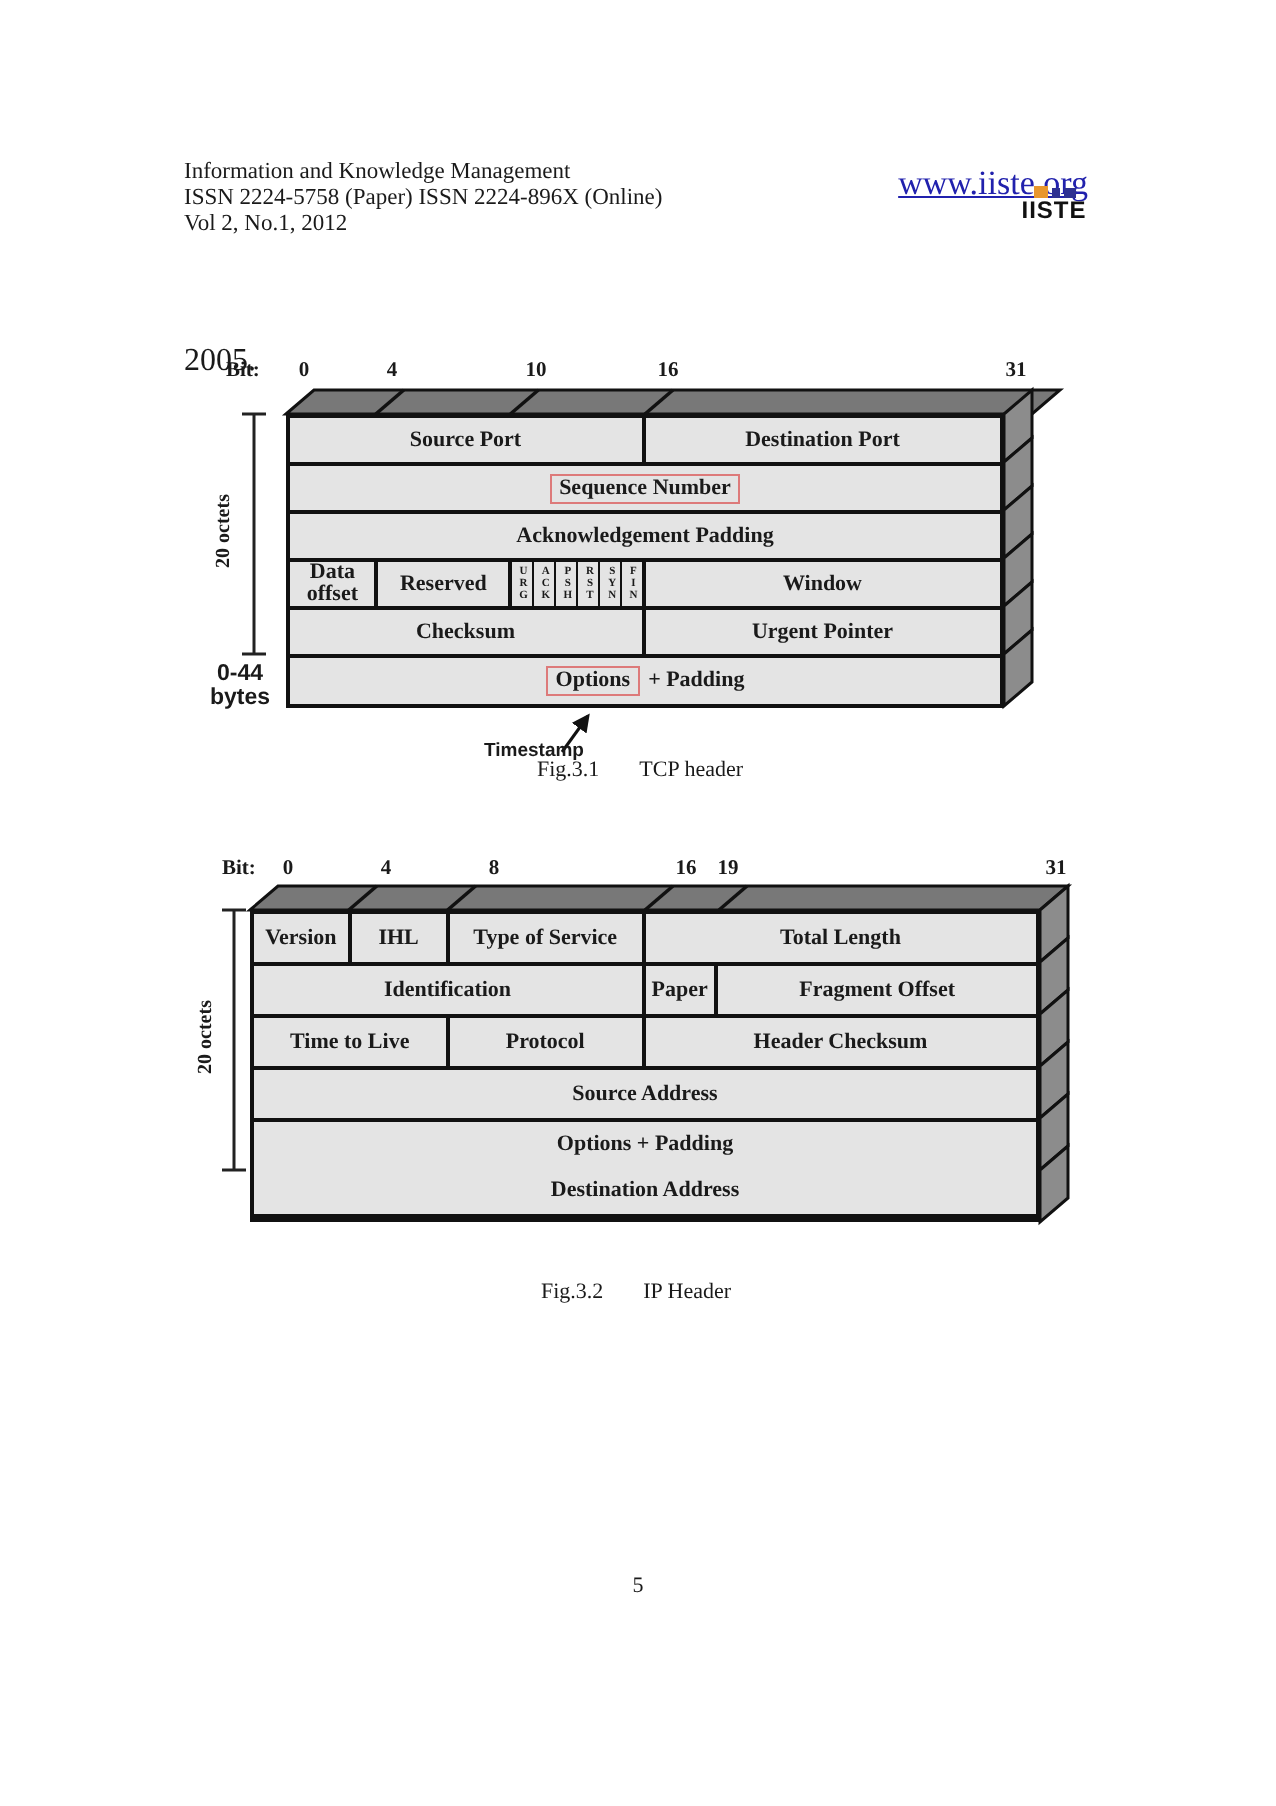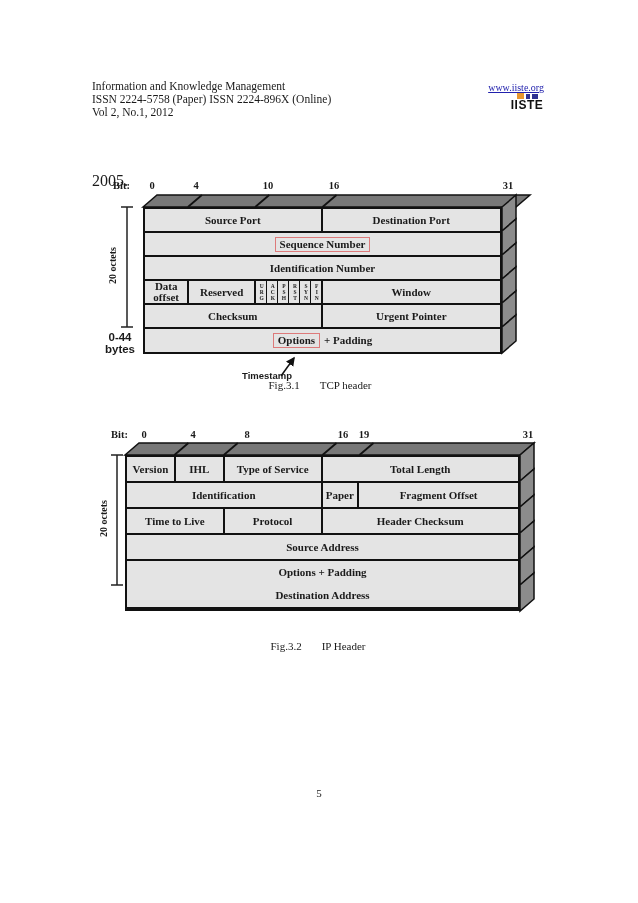--- a/index.html
+++ b/index.html
@@ -1,21 +1,21 @@
 <!DOCTYPE html>
 <html><head>
 <meta charset="utf-8">
 <style>
   html,body{margin:0;padding:0;background:#fff;}
   .page{position:relative;width:638px;height:903px;background:#ffffff;overflow:hidden;
         font-family:"Liberation Serif", serif;color:#1a1a1a;}
 
   
   .hdr-line{position:absolute;left:92px;font-size:11.5px;line-height:13px;white-space:nowrap;}
-  .site-link{position:absolute;right:94px;top:82px;font-size:10px;color:#2121ad;}
+  .site-link{position:absolute;right:94px;top:82px;font-size:17px;color:#2121ad;}
   .logo{position:absolute;left:509px;top:92px;width:36px;text-align:center;}
   .logo-blocks{display:flex;justify-content:center;align-items:flex-end;gap:2px;height:7px;}
   .logo-blocks .b1{width:7px;height:6px;background:#e8972e;display:inline-block;}
   .logo-blocks .b2{width:4px;height:5px;background:#2e3192;display:inline-block;}
   .logo-blocks .b3{width:6px;height:5px;background:#2e3192;display:inline-block;}
   .logo-text{font-family:"Liberation Sans", sans-serif;font-weight:bold;font-size:12px;
              letter-spacing:0.5px;color:#111;line-height:13px;}
   .intro{position:absolute;left:92px;top:144px;font-size:16px;margin-top:28px;}
 
   
@@ -101,21 +101,21 @@
       <div class="row" style="height:24px">
         <div class="cell" style="width:50%">Source Port</div>
         <div class="cell last">Destination Port</div>
       </div>
       <div class="row" style="height:24px">
         <div class="cell last">
           <span class="hl-box">Sequence Number</span>
         </div>
       </div>
       <div class="row" style="height:24px">
-        <div class="cell last">Identification Number</div>
+        <div class="cell last">Acknowledgement Padding</div>
       </div>
       <div class="row" style="height:24px">
         <div class="cell" style="width:12.5%">Data offset</div>
         <div class="cell" style="width:18.75%">Reserved</div>
         <div class="cell flag" style="width:3.125%">URG</div>
         <div class="cell flag" style="width:3.125%">ACK</div>
         <div class="cell flag" style="width:3.125%">PSH</div>
         <div class="cell flag" style="width:3.125%">RST</div>
         <div class="cell flag" style="width:3.125%">SYN</div>
         <div class="cell flag flag-end" style="width:3.125%">FIN</div>

